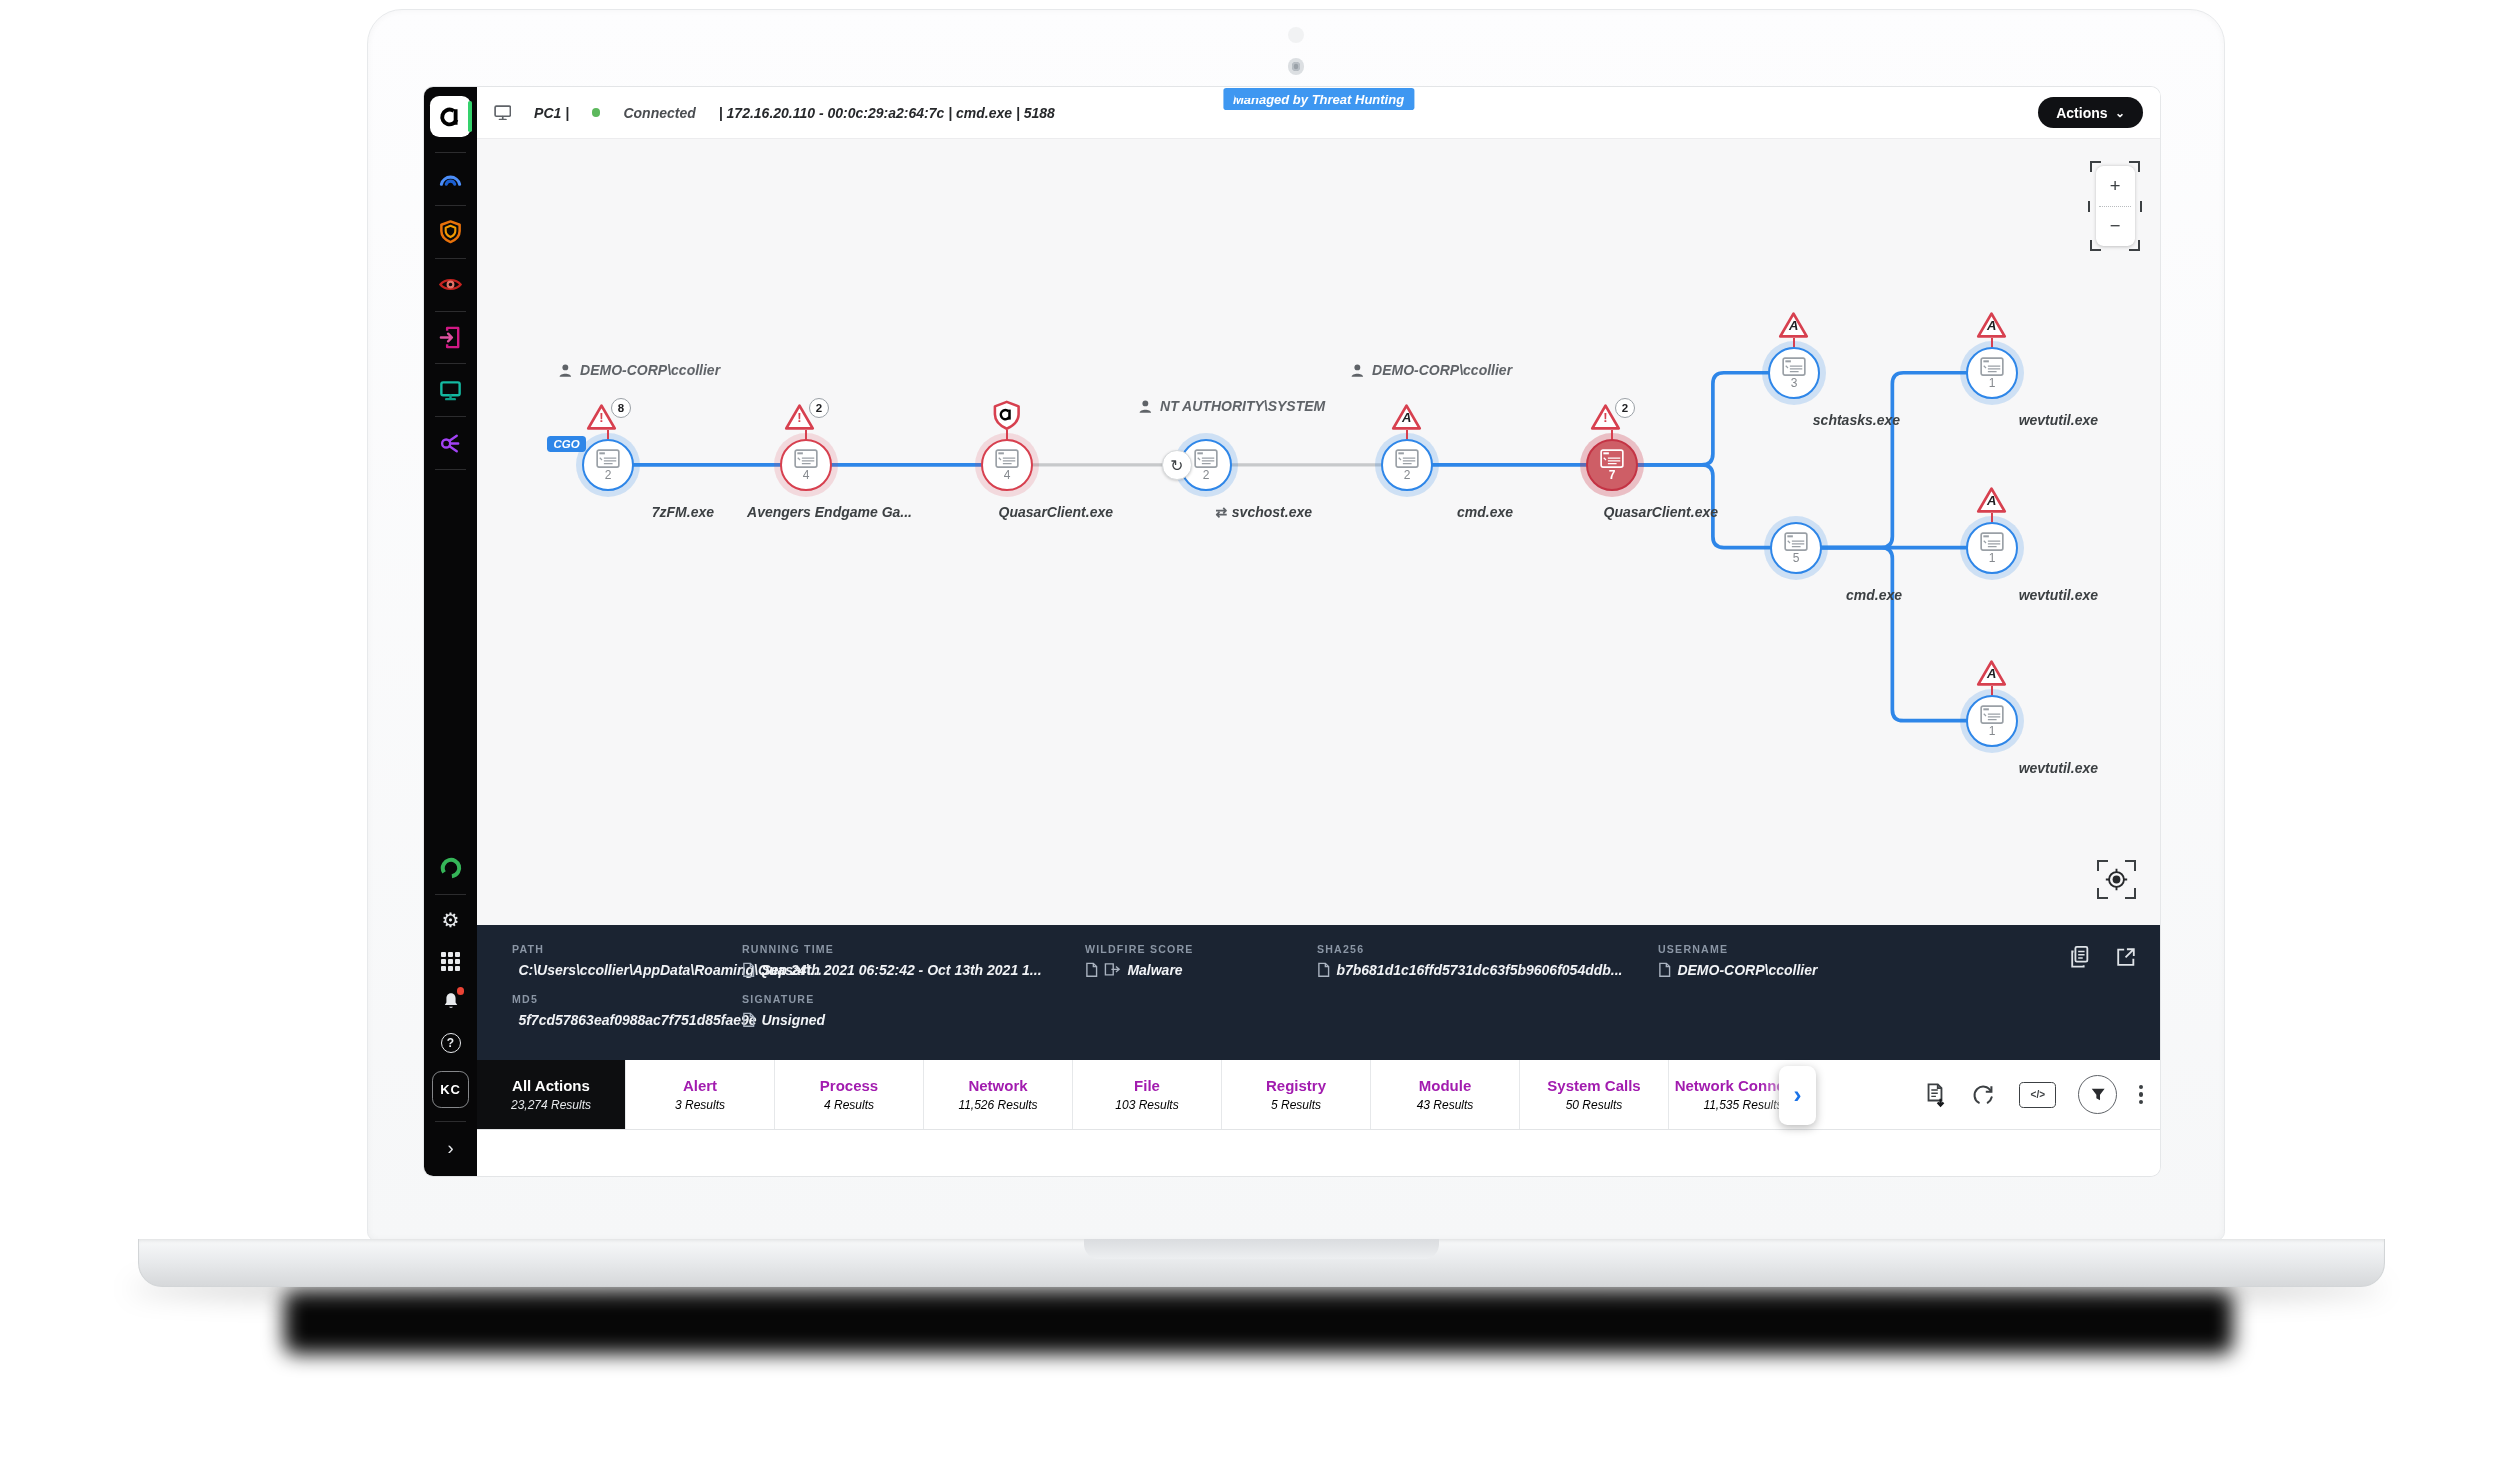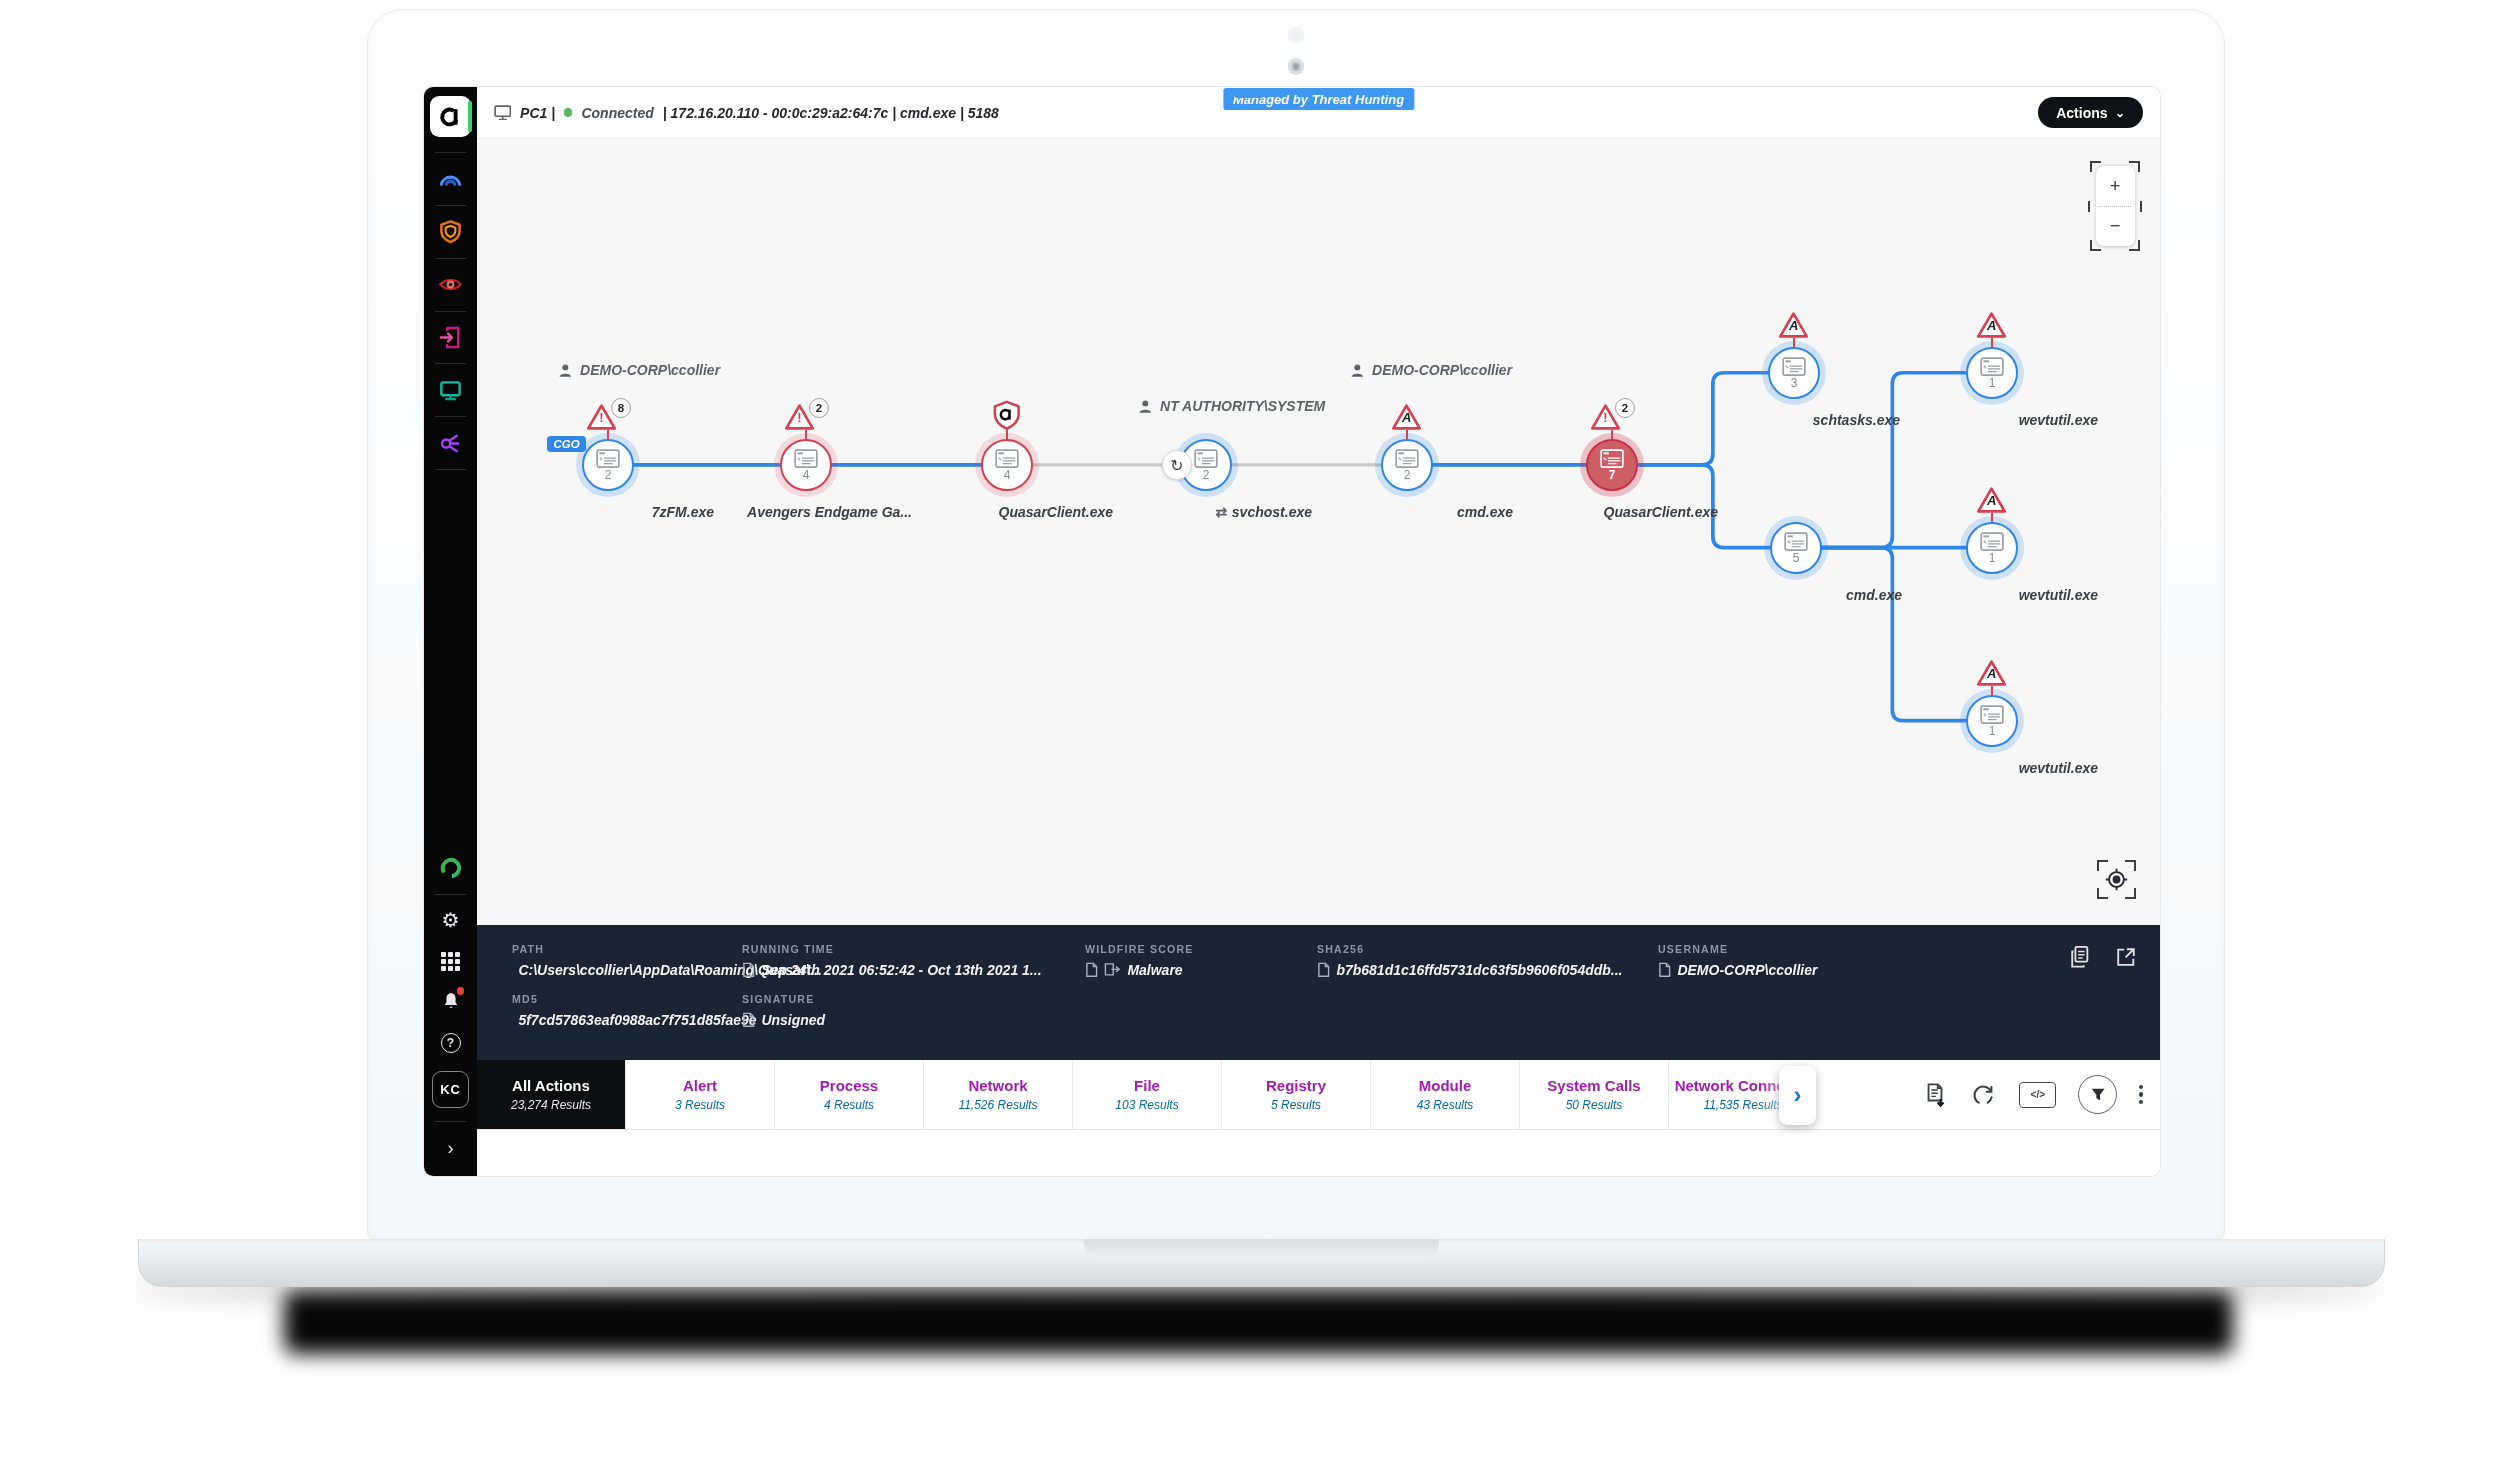--- a/index.html
+++ b/index.html
@@ -67,21 +67,21 @@
   .avatar-box { width:37px; height:37px; border:1.4px solid #85878a; border-radius:9.2px; color:#fff;
     font-size:13px; font-weight:bold; letter-spacing:0.9px; display:flex; align-items:center; justify-content:center; margin:7.4px 0; }
   .bell-wrap { position:relative; }
   .bell-dot { position:absolute; right:-2.8px; top:-2.8px; width:7.4px; height:7.4px; border-radius:50%; background:#ea4335; }
 
   
   .main { flex:1; display:flex; flex-direction:column; position:relative; }
 
   .topbar { height:52px; background:#fff; border-bottom:0.9px solid #ececee; display:flex;
     align-items:center; padding:0 16.6px; position:relative; z-index:5; }
-  .endpoint-info { display:flex; align-items:center; gap:9px; font-style:italic; font-weight:600;
+  .endpoint-info { display:flex; align-items:center; gap:23px; font-style:italic; font-weight:600;
     font-size:14px; color:#26282b; }
   .green-dot { width:8.3px; height:8.3px; border-radius:50%; background:#5cb85c; display:inline-block; }
   .actions-btn { margin-left:auto; background:#101114; color:#fff; border-radius:16.6px; height:31px;
     padding:0 18.4px; display:flex; align-items:center; gap:7.4px; font-size:14px; font-weight:600; cursor:pointer; }
   .managed-badge { position:absolute; left:50%; transform:translateX(-50%); top:0.9px;
     background:#3e97f1; color:#fff; font-size:13px; font-weight:bold; font-style:italic;
     padding:3.7px 10px; border-radius:2.8px; z-index:6; white-space:nowrap; }
   .blue-strip { position:absolute; left:758px; top:3.7px; width:28px; height:7.4px; background:#3e97f1;
     border-radius:1.8px; z-index:6; }
 
@@ -156,21 +156,21 @@
   .panel-ic { width:28px; height:28px; display:flex; align-items:center; justify-content:center; cursor:pointer; }
 
   
   .tabbar { position:relative; height:70px; background:#fff; border-bottom:0.9px solid #e2e4e6; }
   .tabs { display:flex; height:100%; }
   .tab { width:149px; flex:none; border-right:0.9px solid #e6e8ea; display:flex; flex-direction:column;
     align-items:center; justify-content:center; gap:3.7px; cursor:pointer; background:#fff; }
   .tab.active { background:#0d0e10; }
   .tab-label { font-size:15px; font-weight:bold; color:#a21caf; white-space:nowrap; }
   .tab.active .tab-label { color:#fff; }
-  .tab-results { font-size:12px; font-style:italic; color:#0369a1; white-space:nowrap; }
+  .tab-results { font-size:12px; font-style:italic; color:#000000; white-space:nowrap; }
   .tab.active .tab-results { color:#e8eaed; }
   .tab-fade { position:absolute; left:1284px; top:0; width:74px; height:100%;
     background:linear-gradient(90deg, rgba(255,255,255,0), #fff 55%); }
   .tab-next { position:absolute; left:1302px; top:5.5px; width:37px; height:59px; background:#fff;
     border-radius:8.3px; box-shadow:0 2.8px 9.2px rgba(0,0,0,.28); color:#1a73e8; font-size:24px;
     font-weight:bold; display:flex; align-items:center; justify-content:center; cursor:pointer; }
   .tab-actions { position:absolute; right:16.6px; top:0; height:100%; display:flex; align-items:center; gap:22px; }
   .ta-btn { display:flex; align-items:center; justify-content:center; cursor:pointer; color:#3c4043; }
   .code-btn { width:37px; height:26px; border:1.8px solid #3c4043; border-radius:4.6px; font-size:10px;
     font-weight:bold; color:#3c4043; }

